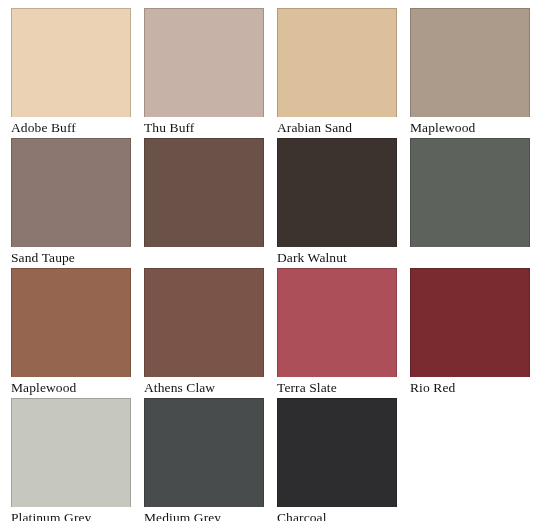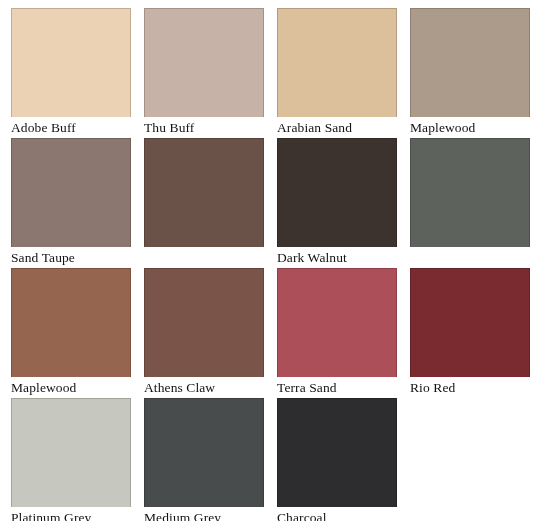--- a/index.html
+++ b/index.html
@@ -96,21 +96,21 @@
     <div class="cell">
       <div class="swatch" style="background-color: rgb(150, 101, 79);"></div>
       <div class="label">Maplewood</div>
     </div>
     <div class="cell">
       <div class="swatch" style="background-color: rgb(122, 84, 73);"></div>
       <div class="label">Athens Claw</div>
     </div>
     <div class="cell">
       <div class="swatch" style="background-color: rgb(172, 79, 88);"></div>
-      <div class="label">Terra Sand</div>
+      <div class="label">Terra Slate</div>
     </div>
     <div class="cell">
       <div class="swatch" style="background-color: rgb(122, 43, 47);"></div>
       <div class="label">Rio Red</div>
     </div>
   </div>
 
   <div class="row">
     <div class="cell">
       <div class="swatch" style="background-color: rgb(198, 199, 190);"></div>

